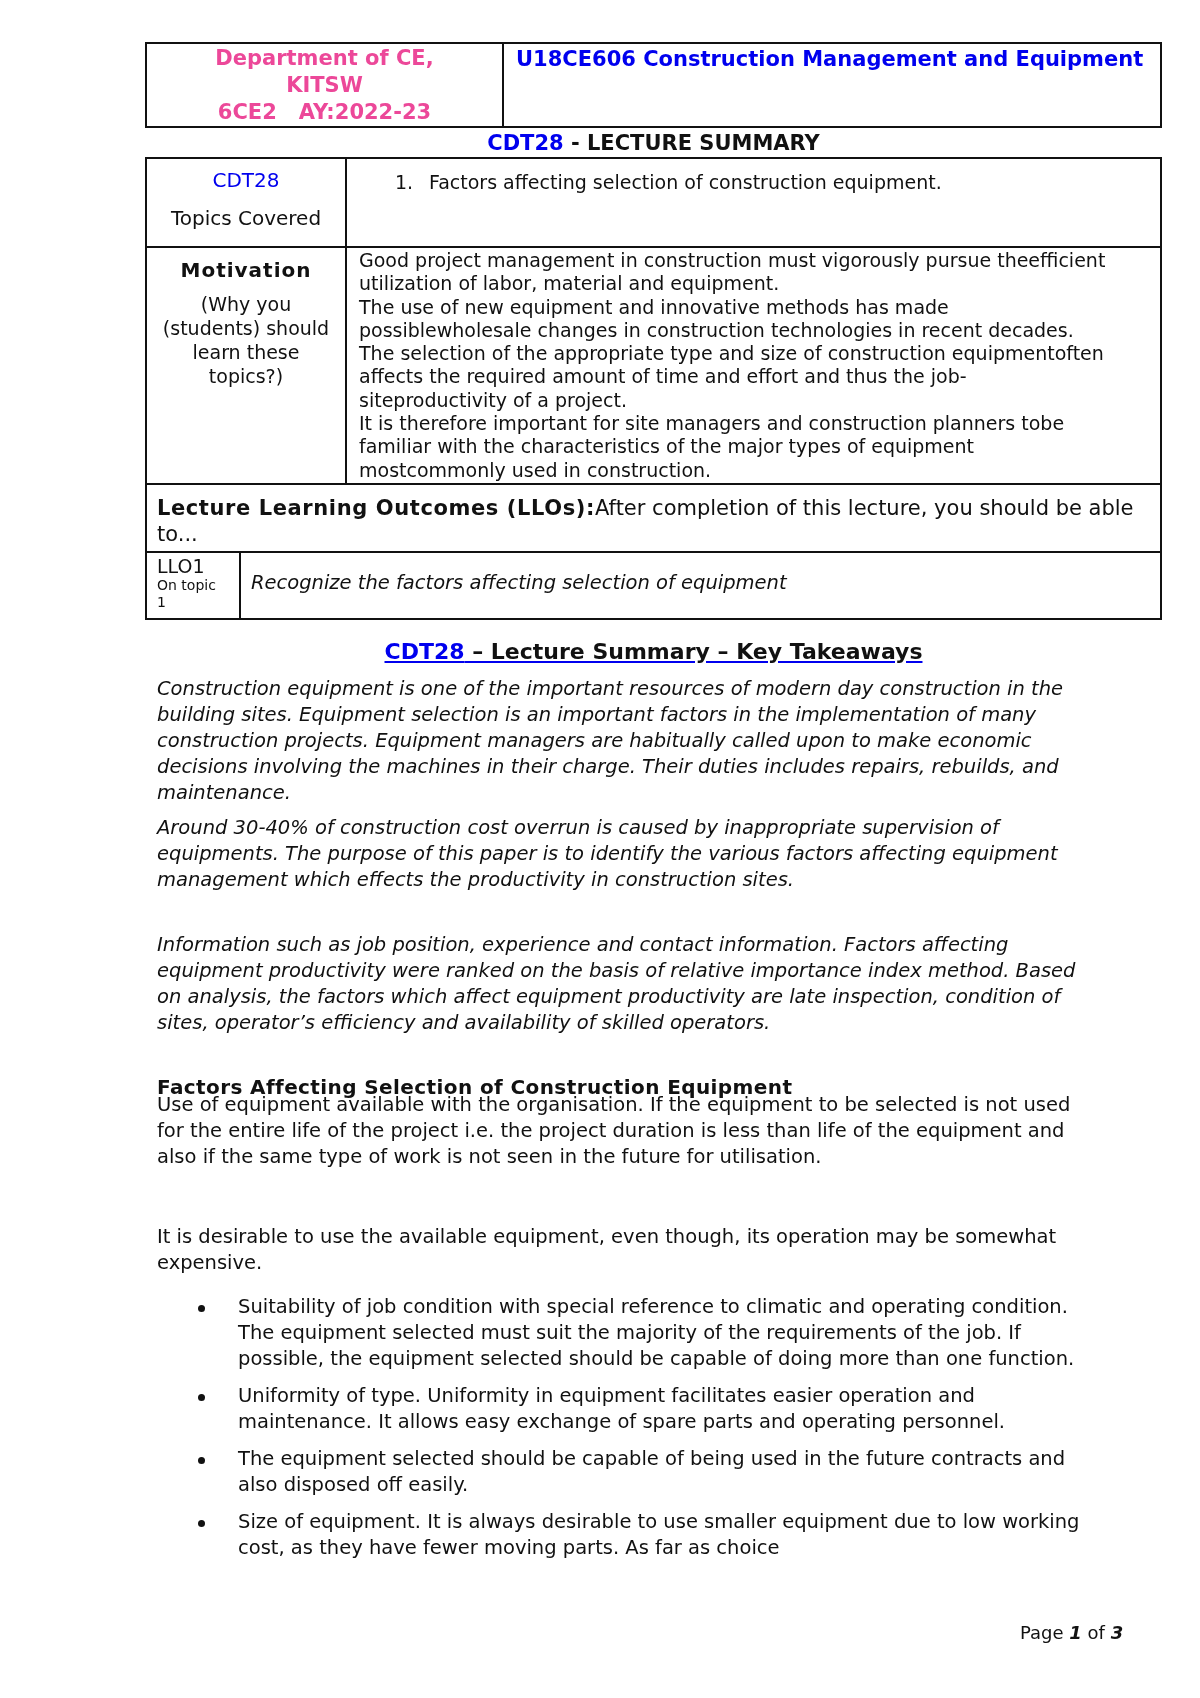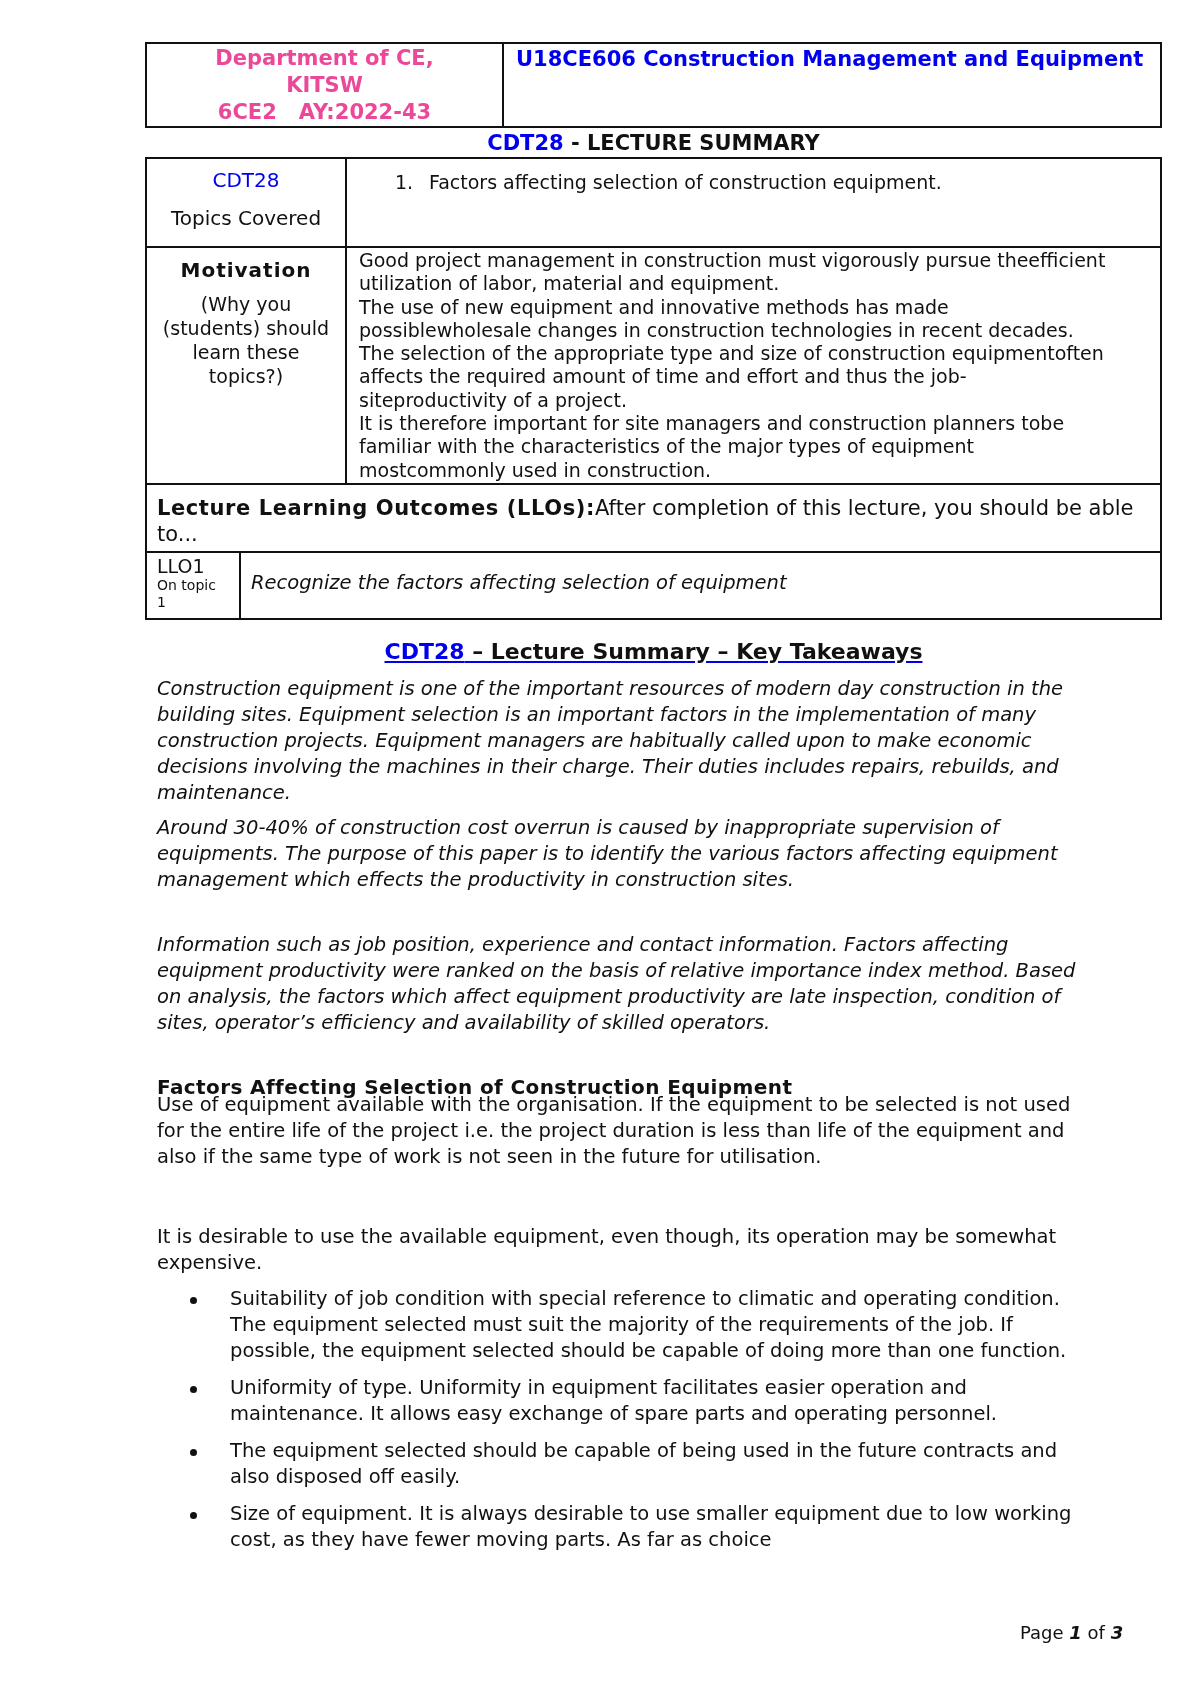--- a/index.html
+++ b/index.html
@@ -72,39 +72,39 @@
 
     .body-text {
       position: absolute; left: 157px; width: 930px;
       font-size: 19.5px; line-height: 26px;
     }
     .body-text p { margin: 0; }
     .italic { font-style: italic; }
 
     .factors-heading { font-weight: bold; font-size: 20px; letter-spacing: 0.4px; }
 
-    .bullets { position: absolute; left: 157px; width: 930px; margin: 0; padding: 0; list-style: none; font-size: 19.5px; line-height: 26px; }
+    .bullets { position: absolute; left: 157px; width: 930px; margin: 8px; padding: 0; list-style: none; font-size: 19.5px; line-height: 26px; }
     .bullets li { position: relative; padding-left: 73px; margin-bottom: 11px; }
     .bullets li .dot { position: absolute; left: 33px; top: 11px; width: 7px; height: 7px; background: #111; border-radius: 50%; }
 
     .footer {
       position: absolute; left: 1020px; top: 1622px; font-size: 18px;
     }
     .footer b { font-style: italic; }
   </style>
 </head>
 <body>
 
 <div class="page">
 
   <div class="hdr-table">
     <div class="hdr-left">
       <div>Department of CE,</div>
       <div>KITSW</div>
-      <div style="white-space:pre;">6CE2   AY:2022-43</div>
+      <div style="white-space:pre;">6CE2   AY:2022-23</div>
     </div>
     <div class="hdr-right">
       <div>U18CE606 Construction Management and Equipment</div>
     </div>
   </div>
 
   <div class="lecture-summary-title">
     <span class="blue">CDT28</span><span> - LECTURE SUMMARY</span>
   </div>
 

